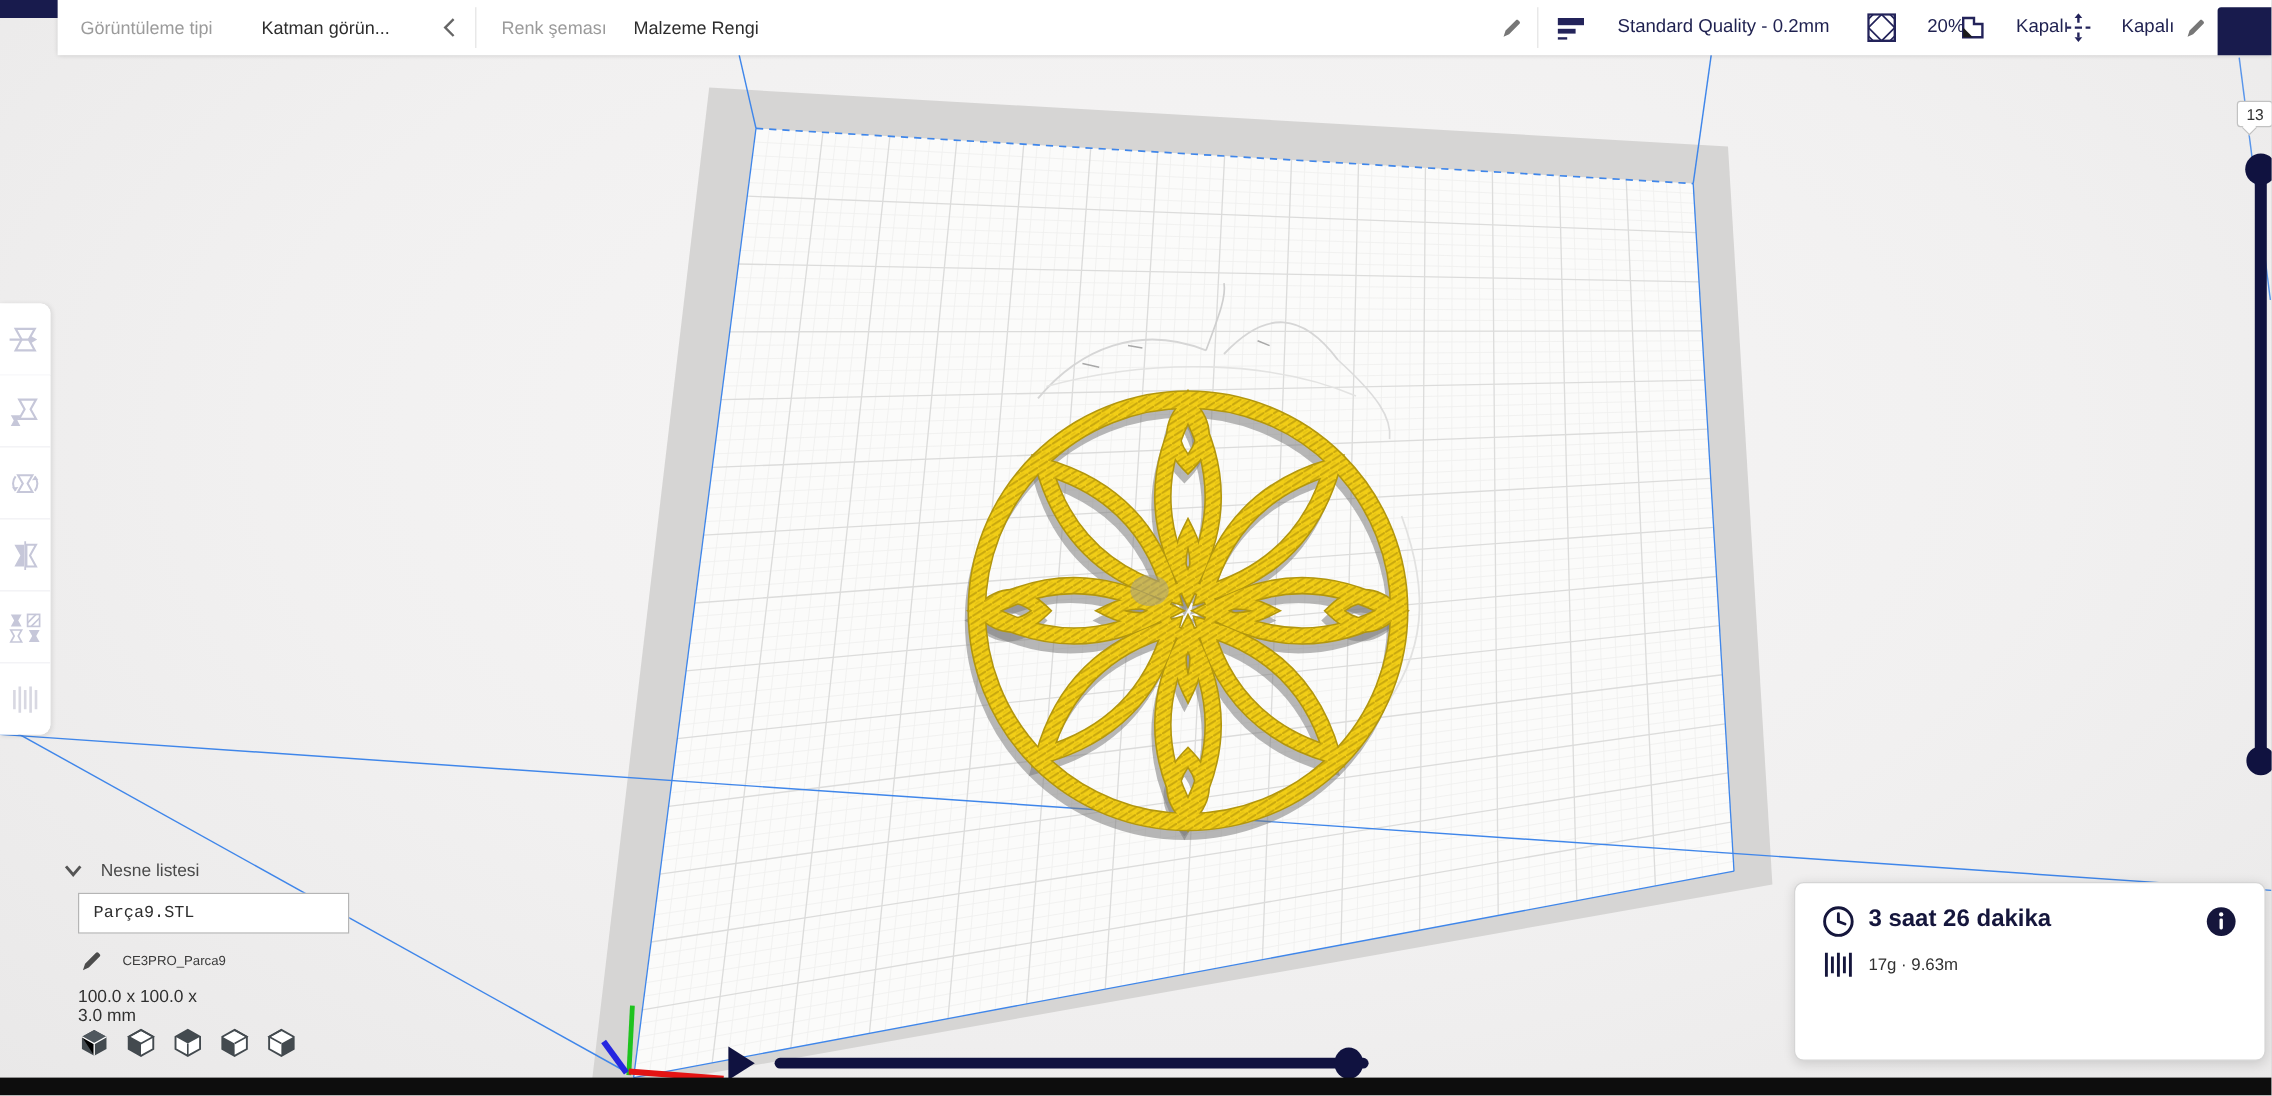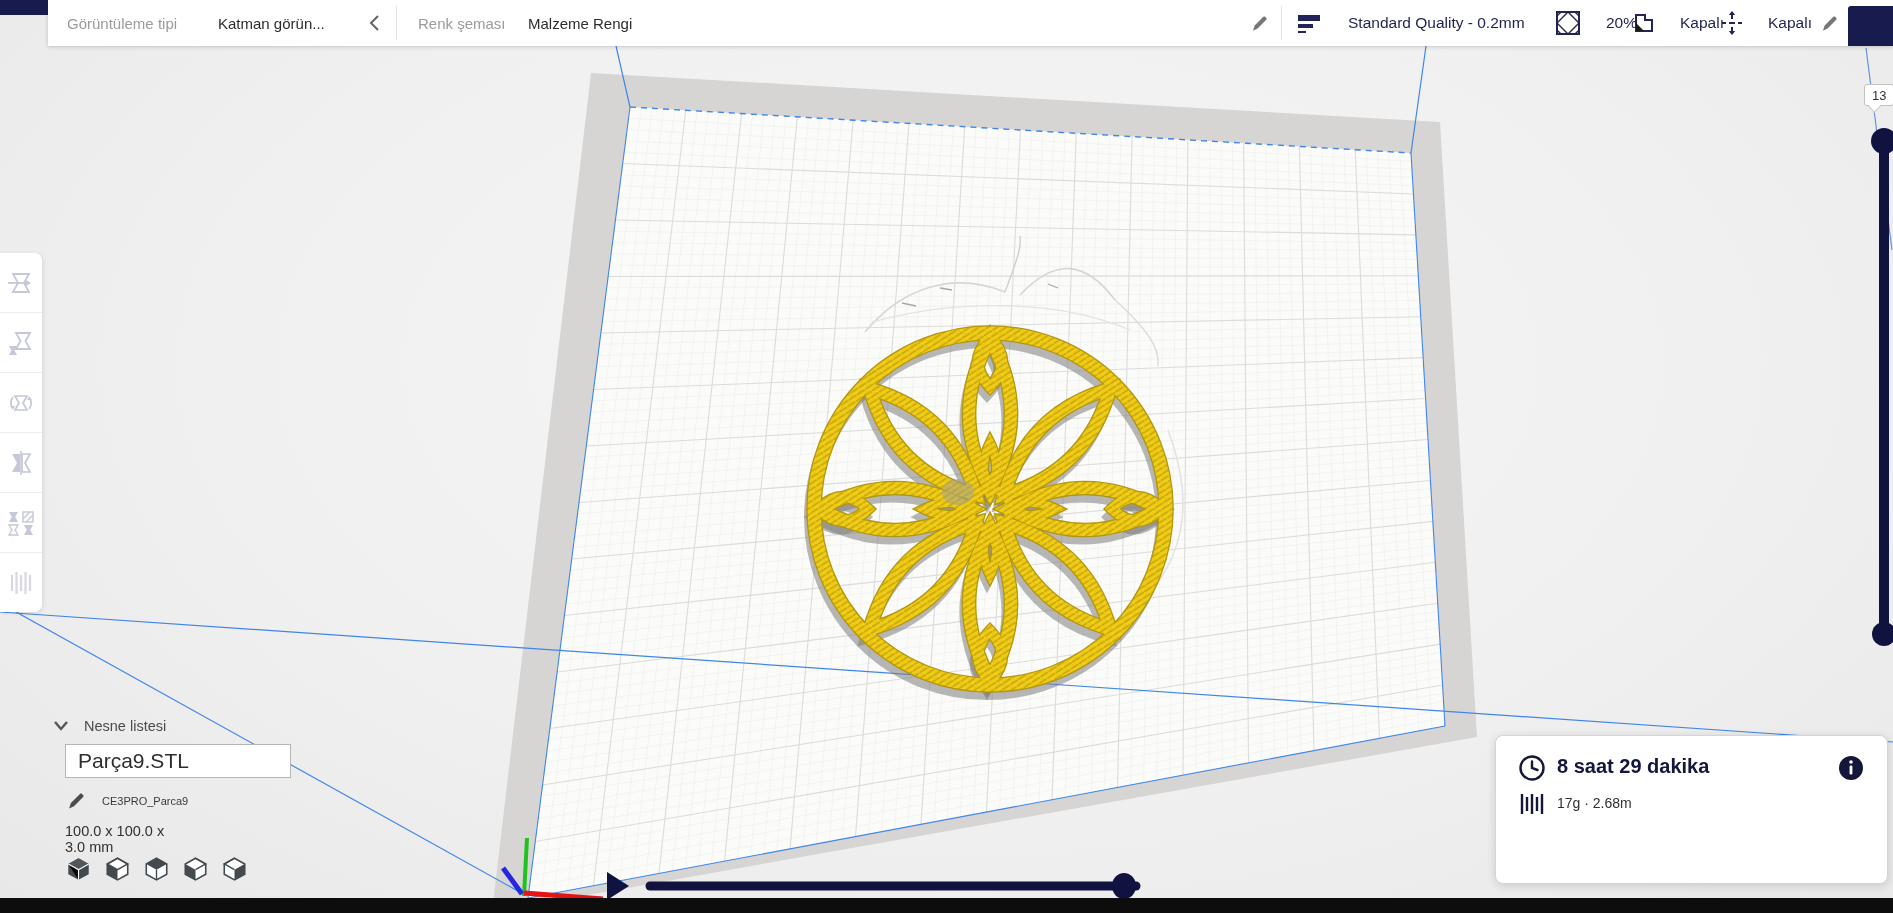--- a/index.html
+++ b/index.html
@@ -22,21 +22,21 @@
   .tool-panel{position:absolute;left:0;top:253px;width:42px;z-index:15;
               box-shadow:1px 1px 4px rgba(0,0,0,.10);border-radius:0 8px 8px 0;background:#fff;}
   .tool-btn{width:42px;height:59px;display:flex;align-items:center;justify-content:center;
             border-bottom:1px solid #ececf0;background:#fff;}
   .tool-btn:first-child{border-radius:0 8px 0 0;}
   .tool-btn:last-child{border-bottom:none;border-radius:0 0 8px 0;}
   
   .objlist{position:absolute;left:52px;top:718px;z-index:15;}
   .objlist-header{display:flex;align-items:center;gap:14px;color:#4a4a4a;font-size:14.5px;cursor:pointer;}
   .objlist input{position:absolute;left:13px;top:26px;width:200px;height:32px;border:1px solid #b5b5b5;
-                 background:#fff;font-family:Liberation Sans, sans-serif;font-size:21px;color:#2e2e2e;
+                 background:#fff;font-family:Liberation Mono, monospace;font-size:14px;color:#2e2e2e;
                  padding:0 12px;outline:none;}
   .printer-row{position:absolute;left:14px;top:73px;display:flex;align-items:center;gap:16px;
                color:#3a3a3a;font-size:11px;}
   .dims{position:absolute;left:13px;top:105px;color:#303030;font-size:14.5px;}
   .cube-row{position:absolute;left:14px;top:138px;display:flex;gap:14px;}
   .cube-btn{width:25px;height:25px;cursor:pointer;}
   
   .layer-track{position:absolute;left:1879px;top:140px;width:10px;height:496px;background:#101240;border-radius:5px;z-index:14;}
   .layer-handle{position:absolute;background:#101240;border-radius:50%;z-index:15;}
   .layer-tip{position:absolute;left:1864px;top:84px;width:30px;height:22px;background:#fff;border:1px solid #c2c2c2;
@@ -449,25 +449,25 @@
   <div class="layer-tip-arrow"></div>
   <div class="layer-track"></div>
   <div class="layer-handle" style="left:1871px;top:128px;width:26px;height:26px;"></div>
   <div class="layer-handle" style="left:1872px;top:622px;width:24px;height:24px;"></div>
 
   <div class="card">
     <svg style="position:absolute;left:21px;top:17px" width="30" height="30" viewBox="0 0 30 30">
       <circle cx="15" cy="15" r="11.5" fill="none" stroke="#15163c" stroke-width="2.4"></circle>
       <path d="M15 8.5 V15 L20.5 17" fill="none" stroke="#15163c" stroke-width="2.4" stroke-linecap="round"></path>
     </svg>
-    <div class="time">8 saat 29 dakika</div>
+    <div class="time">3 saat 26 dakika</div>
     <svg style="position:absolute;left:23px;top:56px" width="28" height="24" viewBox="0 0 28 24">
       <path d="M3 2 V22 M8 5 V19 M13 2 V22 M18 5 V19 M23 2 V22" stroke="#15163c" stroke-width="2.4"></path>
     </svg>
-    <div class="material">17g · 2.68m</div>
+    <div class="material">17g · 9.63m</div>
   </div>
   <svg class="info-circ" width="26" height="26" viewBox="0 0 26 26">
     <circle cx="13" cy="13" r="12" fill="#15163c"></circle>
     <rect x="11.6" y="10.5" width="2.8" height="9" rx="1.2" fill="#fff"></rect>
     <circle cx="13" cy="7" r="1.8" fill="#fff"></circle>
   </svg>
 
   <div class="bottom-bar"></div>
 </div>
 

